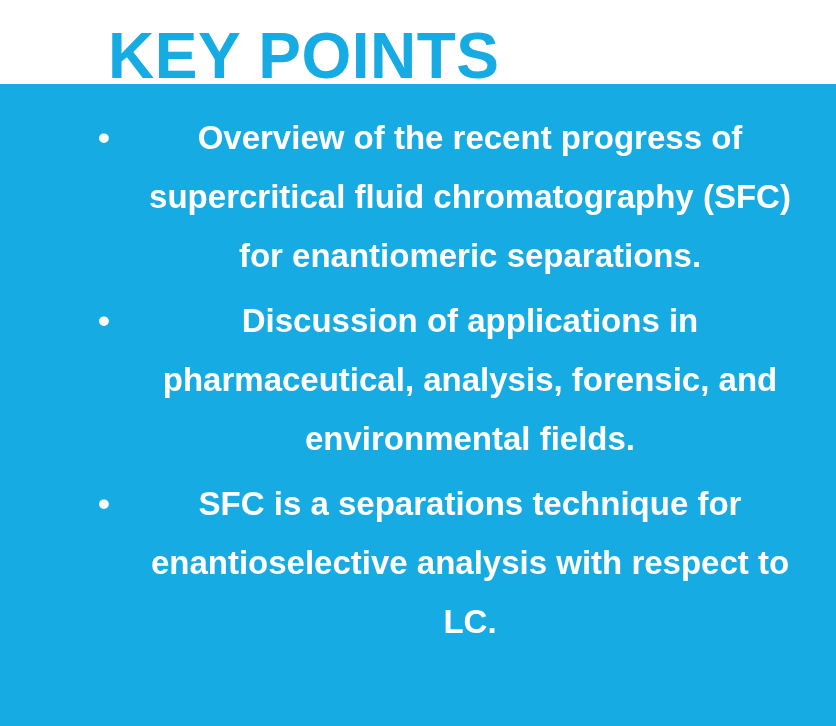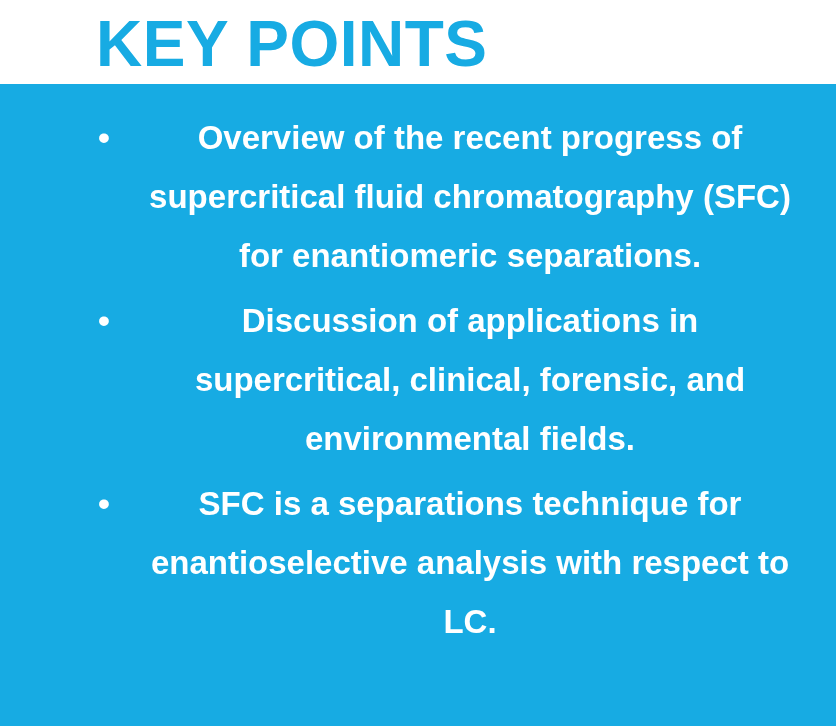--- a/index.html
+++ b/index.html
@@ -25,21 +25,21 @@
     left: 0;
     top: 84px;
     width: 836px;
     height: 642px;
     background: #17ABE3;
   }
   .title {
     position: absolute;
     left: 96px;
     top: 6px;
-    margin: 0;
+    margin: 12px;
     font-family: "Liberation Sans", sans-serif;
     font-weight: bold;
     font-size: 64px;
     line-height: 76px;
     letter-spacing: 0.5px;
     color: #17ABE3;
     white-space: nowrap;
     z-index: 3;
   }
   .list {
@@ -87,20 +87,20 @@
 
   <h1 class="title">KEY POINTS</h1>
 
   <ul class="list">
     <li class="list-item">
       <span class="bullet">•</span>
       <span class="item-text">Overview of the recent progress of supercritical fluid chromatography (SFC) for enantiomeric separations.</span>
     </li>
     <li class="list-item">
       <span class="bullet">•</span>
-      <span class="item-text">Discussion of applications in supercritical, clinical, forensic, and environmental fields.</span>
+      <span class="item-text">Discussion of applications in pharmaceutical, analysis, forensic, and environmental fields.</span>
     </li>
     <li class="list-item">
       <span class="bullet">•</span>
       <span class="item-text">SFC is a separations technique for enantioselective analysis with respect to LC.</span>
     </li>
   </ul>
 </div>
 
 </body></html>

